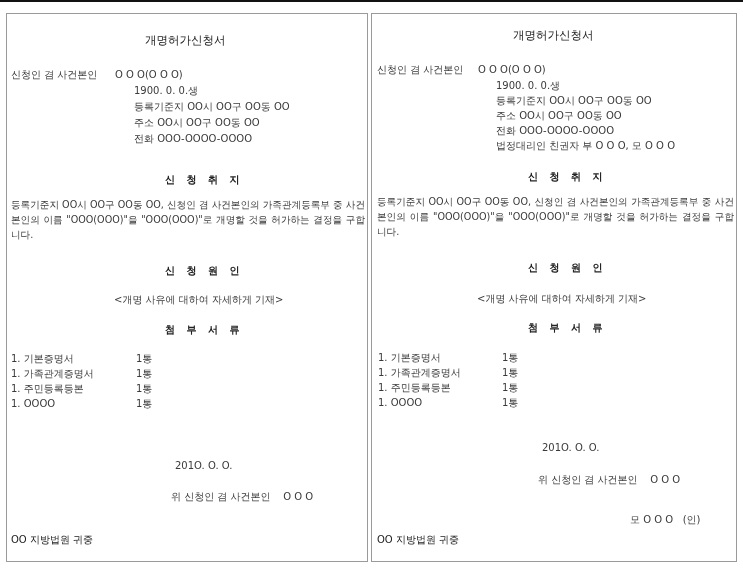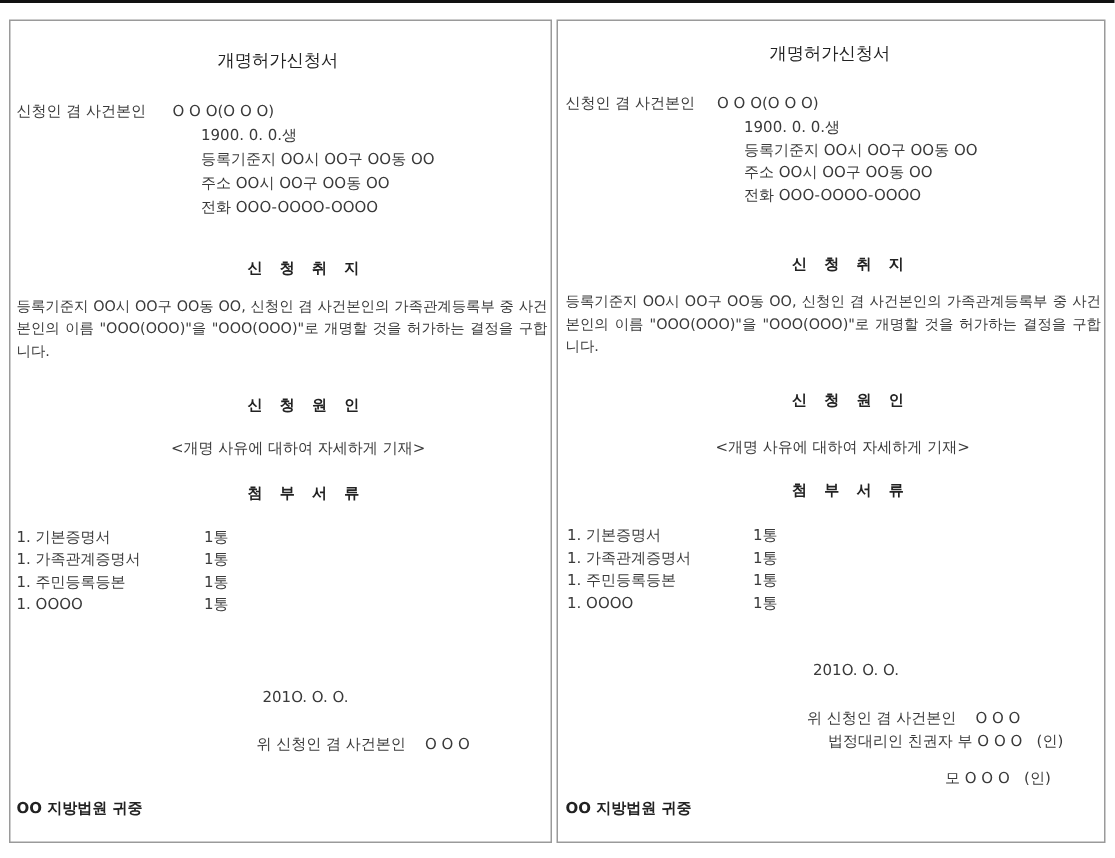--- a/index.html
+++ b/index.html
@@ -11,21 +11,21 @@
   .page {
     position: absolute; top: 13px; height: 549px; border: 1px solid #9a9a9a; box-sizing: border-box;
     background: #fff;
   }
   #left-page { left: 6px; width: 362px; }
   #right-page { left: 371px; width: 366px; }
   .abs { position: absolute; white-space: nowrap; font-size: 10px; line-height: 12px; color: #3a3a3a; }
   .title { font-size: 11.5px; font-weight: normal; color: #222; }
   .heading { font-size: 10px; font-weight: bold; color: #222; letter-spacing: 4px; text-align: right; }
   .para { white-space: normal; font-size: 9.6px; line-height: 15px; color: #3a3a3a; text-align: justify; text-align-last: left; }
-  .court { font-weight: bold; color: #222; }
+  .court { font-weight: normal; color: #222; }
 </style>
 </head>
 <body>
 
 <div class="topbar"></div>
 
 <div class="page" id="left-page">
   <div class="abs title" style="left:138px; top:20px;">개명허가신청서</div>
 
   <div class="abs" style="left:4px; top:55px;">신청인 겸 사건본인</div>
@@ -61,20 +61,21 @@
 
 <div class="page" id="right-page">
   <div class="abs title" style="left:141px; top:15px;">개명허가신청서</div>
 
   <div class="abs" style="left:5px; top:50px;">신청인 겸 사건본인</div>
   <div class="abs" style="left:106px; top:50px;">O O O(O O O)</div>
   <div class="abs" style="left:124px; top:66px;">1900. 0. 0.생</div>
   <div class="abs" style="left:124px; top:81px;">등록기준지  OO시 OO구 OO동 OO</div>
   <div class="abs" style="left:124px; top:96px;">주소  OO시 OO구 OO동 OO</div>
   <div class="abs" style="left:124px; top:111px;">전화  OOO-OOOO-OOOO</div>
+  <div class="abs" style="left:124px; top:126px;">법정대리인 친권자  부 O O O, 모 O O O</div>
 
   <div class="abs heading" style="left:156px; top:157px;">신 청 취 지</div>
   <div class="abs para" style="left:5px; top:180px; width:357px;">등록기준지 OO시 OO구 OO동 OO, 신청인 겸 사건본인의 가족관계등록부 중 사건본인의 이름 "OOO(OOO)"을 "OOO(OOO)"로 개명할 것을 허가하는 결정을 구합니다.</div>
 
   <div class="abs heading" style="left:156px; top:248px;">신 청 원 인</div>
   <div class="abs" style="left:105px; top:279px;">&lt;개명 사유에 대하여 자세하게 기재&gt;</div>
 
   <div class="abs heading" style="left:156px; top:308px;">첨 부 서 류</div>
   <div>
     <div class="abs" style="left:6px; top:338px;">1. 기본증명서</div>
@@ -82,17 +83,16 @@
     <div class="abs" style="left:6px; top:353px;">1. 가족관계증명서</div>
     <div class="abs" style="left:130px; top:353px;">1통</div>
     <div class="abs" style="left:6px; top:368px;">1. 주민등록등본</div>
     <div class="abs" style="left:130px; top:368px;">1통</div>
     <div class="abs" style="left:6px; top:383px;">1. OOOO</div>
     <div class="abs" style="left:130px; top:383px;">1통</div>
   </div>
 
   <div class="abs" style="left:170px; top:428px;">201O. O. O.</div>
   <div class="abs" style="left:166px; top:460px; white-space:pre;">위 신청인 겸 사건본인    O O O</div>
-  <div class="abs" style="left:180px; top:475px; white-space:pre;">법정대리인 친권자 부 O O O   (인)</div>
   <div class="abs" style="left:258px; top:500px; white-space:pre;">모 O O O   (인)</div>
 
   <div class="abs court" style="left:5px; top:520px;">OO 지방법원 귀중</div>
 </div>
 
 </body></html>

